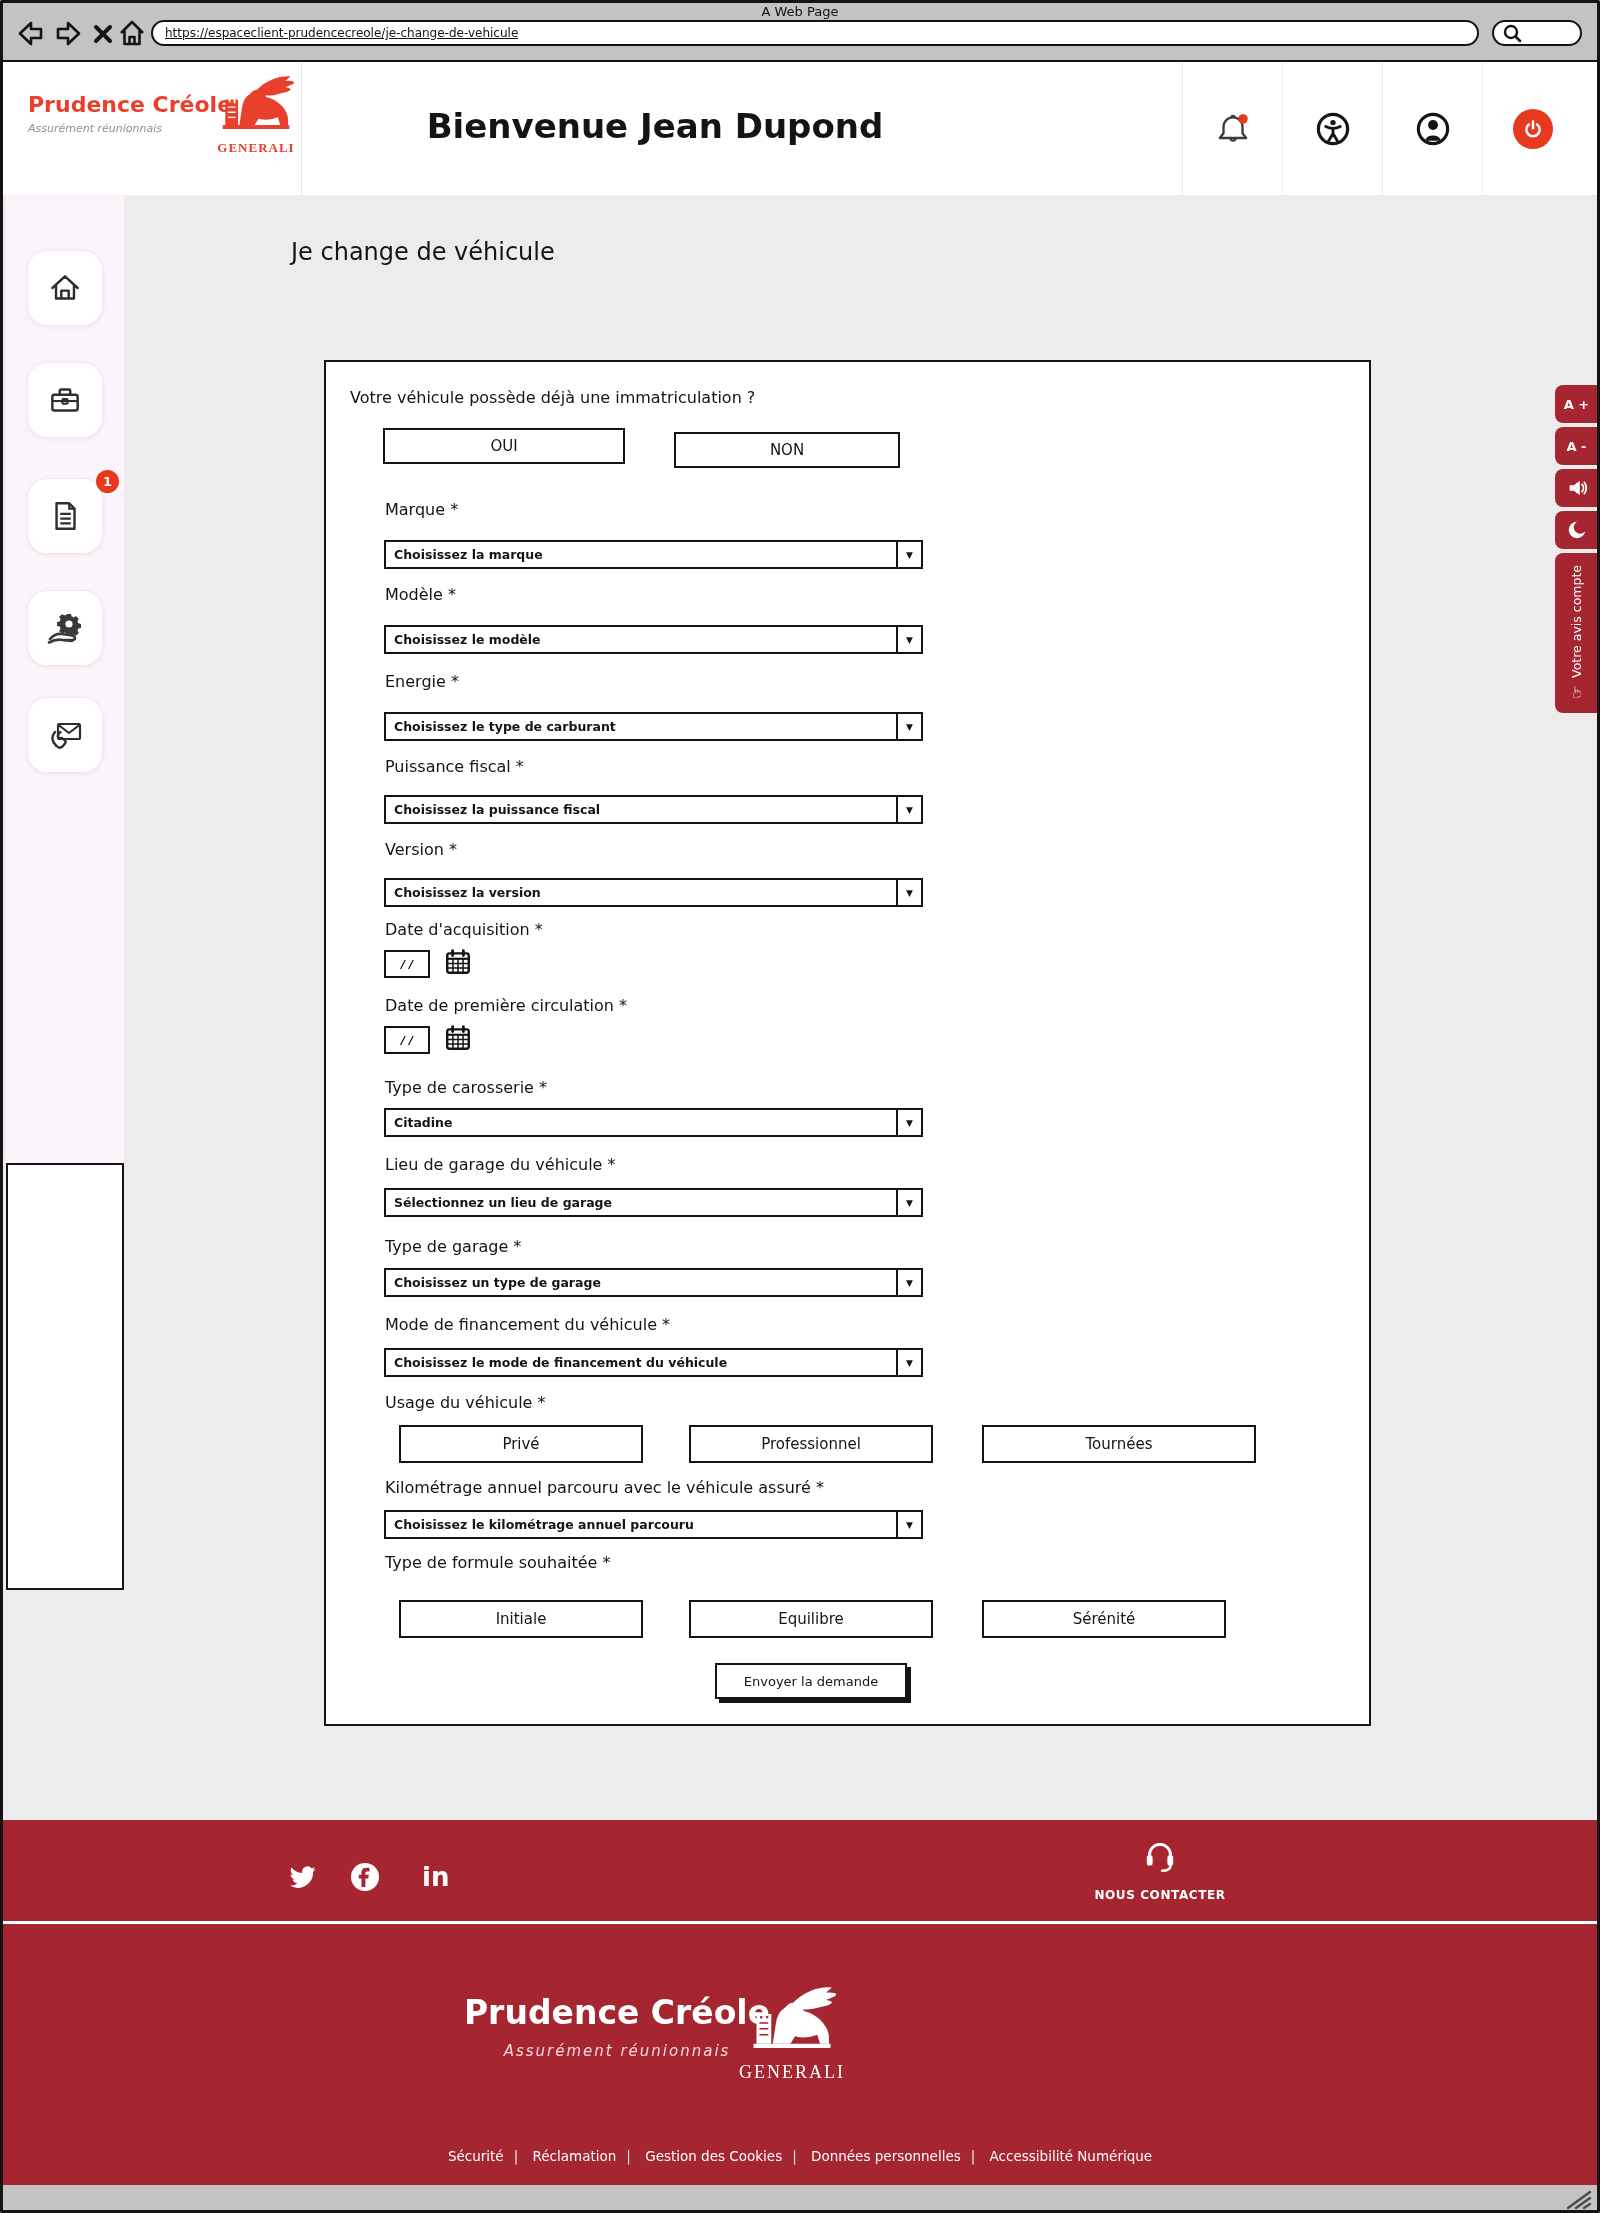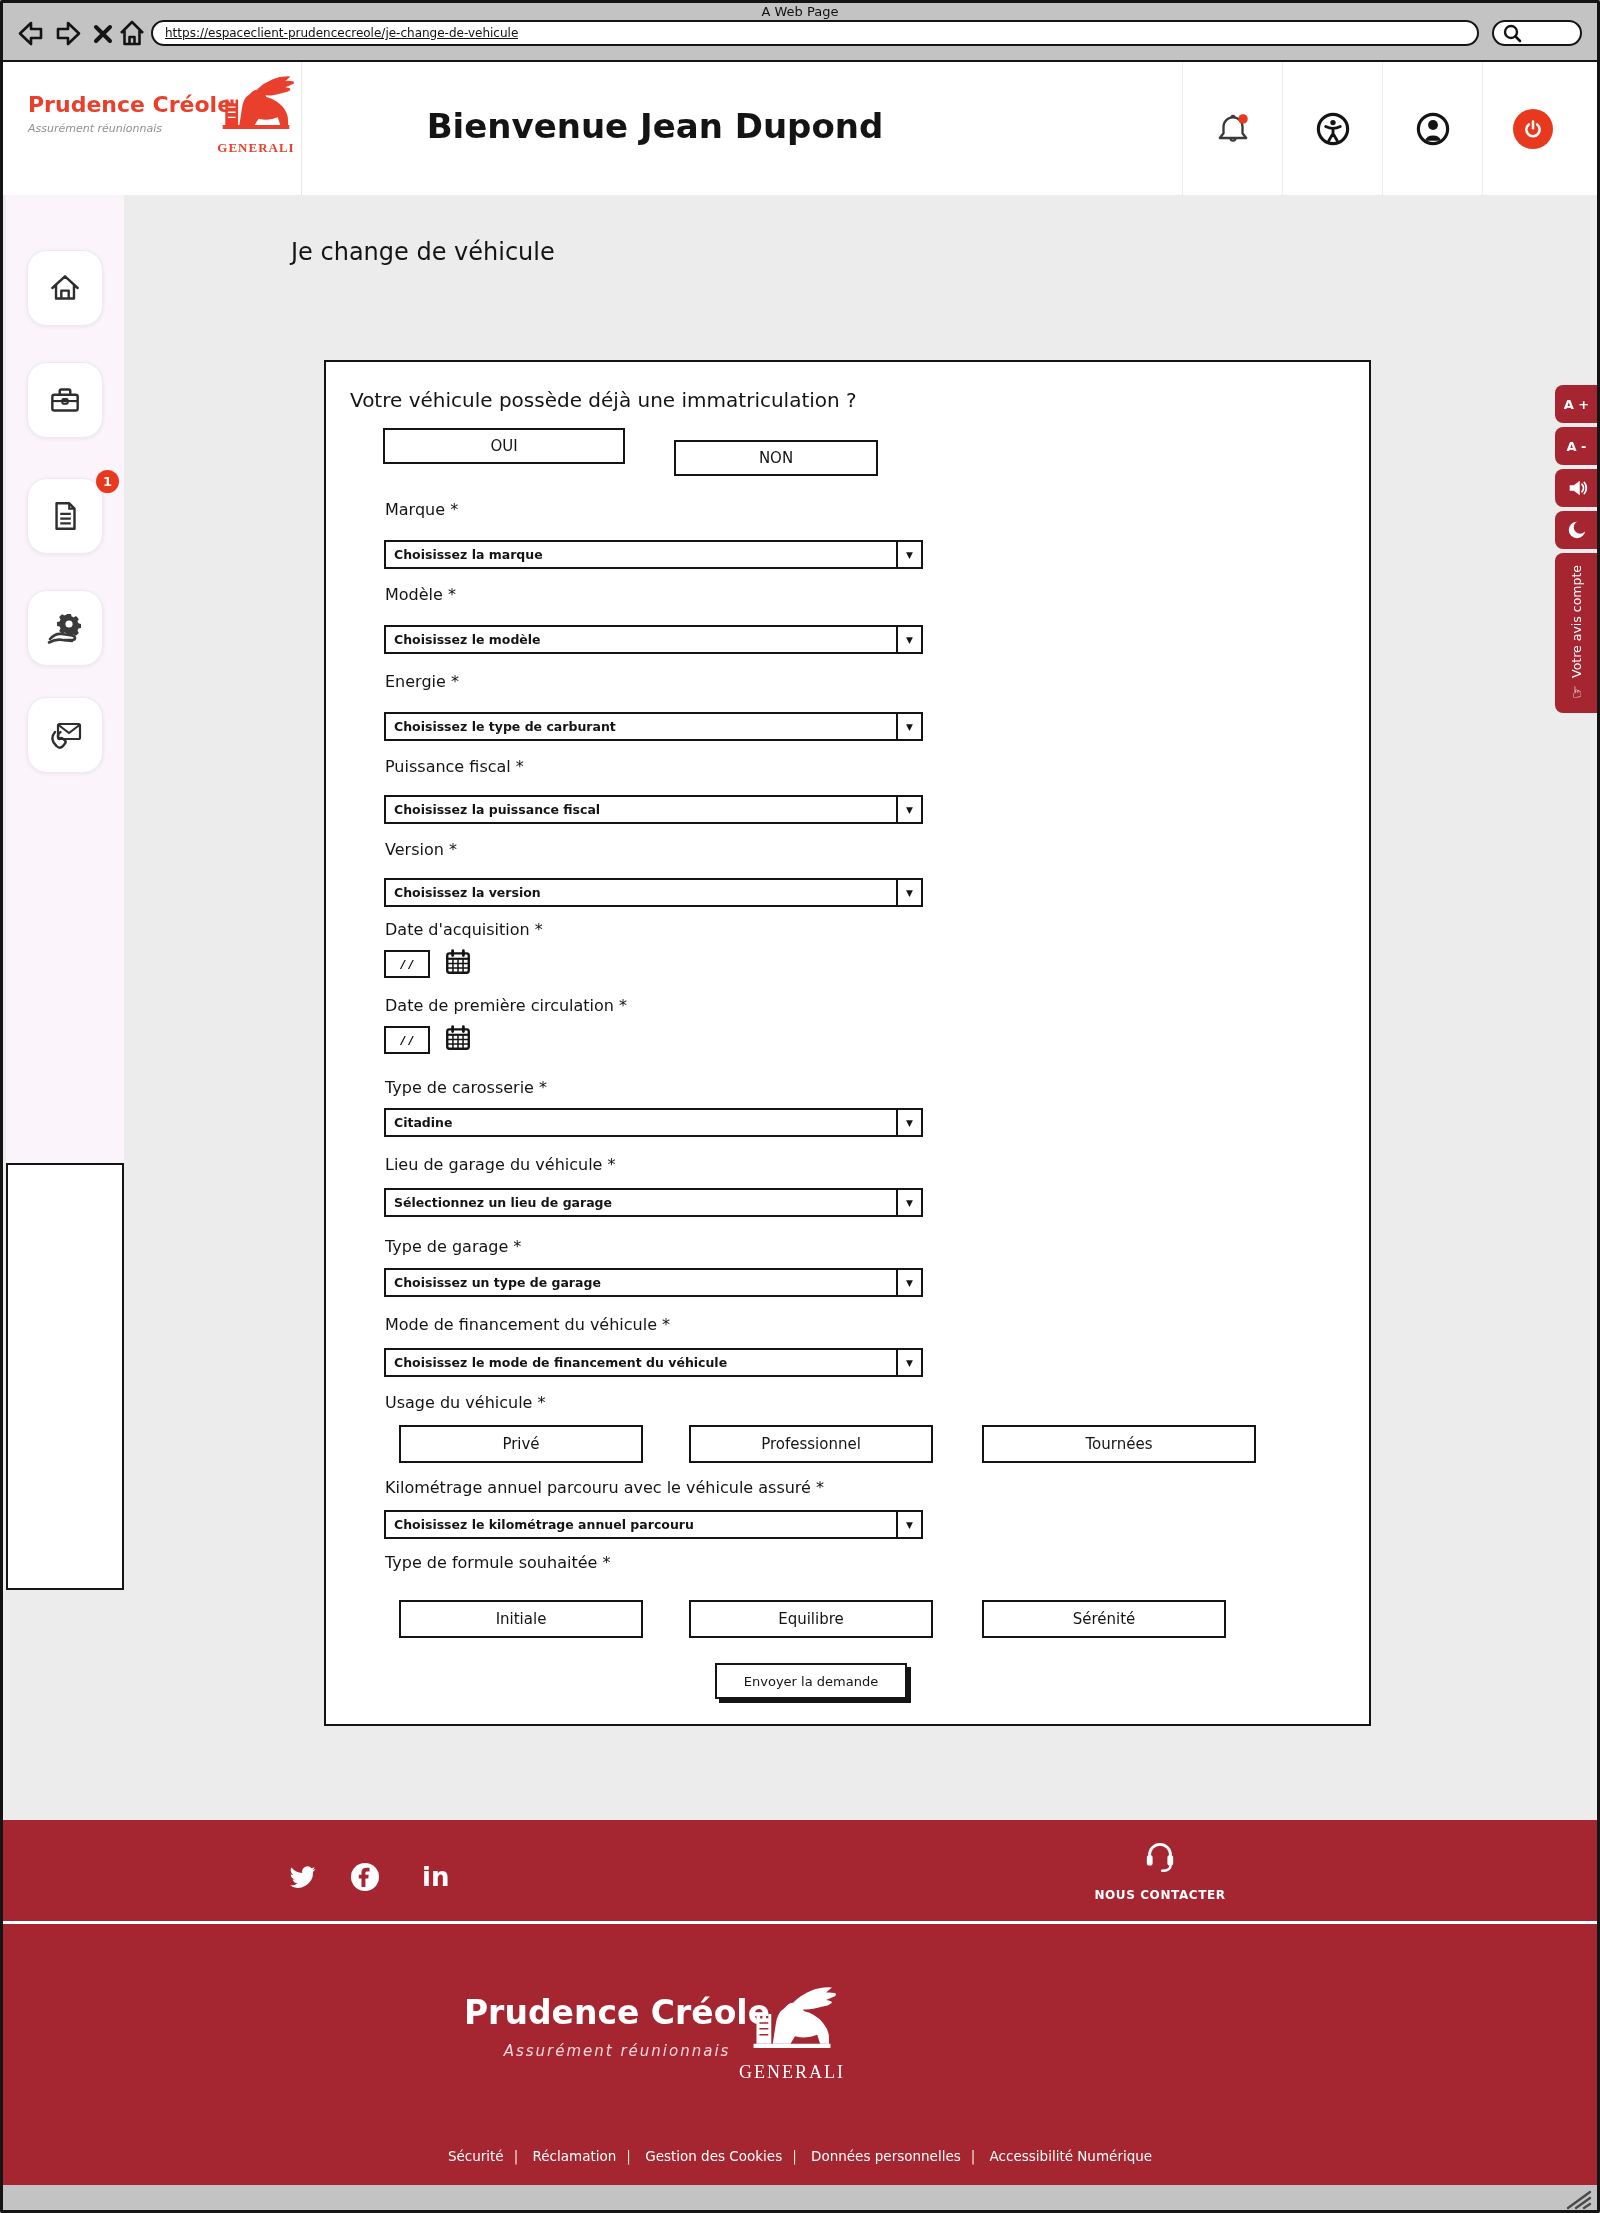--- a/index.html
+++ b/index.html
@@ -68,21 +68,21 @@
             background:var(--dark-red); color:#fff; border-radius:8px 0 0 8px;
             display:flex; flex-direction:column; align-items:center; justify-content:center;
             gap:6px; cursor:pointer; z-index:8;}
   .fb-tab .vtext { writing-mode:vertical-rl; transform:rotate(180deg); font-size:12.5px; }
   .fb-hand { transform:rotate(-90deg); font-size:15px; }
 
   
   .form-card { position:absolute; left:324px; top:360px; width:1047px; height:1366px;
                background:#fff; border:2px solid #141414; }
   .flabel { position:absolute; left:24px; font-size:16px; color:#141414; white-space:nowrap;margin-left:35px; }
-  .question { position:absolute; left:24px; top:26px; font-size:20px; color:#141414; }
+  .question { position:absolute; left:24px; top:26px; font-size:16px; color:#141414; }
   .wire-btn { position:absolute; height:36px; background:#fff; border:2px solid #141414;
               color:#141414; font-size:15px; display:flex; align-items:center;
               justify-content:center; cursor:pointer; }
   .dropdown { position:absolute; left:58px; width:539px; height:29px; background:#fff;
               border:2px solid #141414; display:flex; align-items:stretch; cursor:pointer;}
   .dd-text { flex:1; display:flex; align-items:center; padding:4px 8px; font-size:12.5px;
              font-weight:bold; color:#141414; white-space:nowrap; overflow:hidden;}
   .dd-arrow { width:25px; border-left:2px solid #141414; display:flex; align-items:center;
               justify-content:center; font-size:9px; color:#141414;}
   .date-box { position:absolute; left:58px; width:46px; height:28px; background:#fff;
@@ -271,21 +271,21 @@
     <span class="vtext">Votre avis compte</span>
     <span class="fb-hand">☞</span>
   </div>
 
   <div class="form-card">
 
     <div class="question">Votre véhicule possède déjà une immatriculation ?</div>
     <div class="wire-btn" style="top:66px;left:57px;width:242px">
       <span>OUI</span>
     </div>
-    <div class="wire-btn" style="top:78px;left:348px;width:204px">
+    <div class="wire-btn" style="top:70px;left:348px;width:226px">
       <span>NON</span>
     </div>
 
     <div class="flabel" style="top:138px">Marque *</div>
     <div class="dropdown" style="top:178px">
       <span class="dd-text">Choisissez la marque</span>
       <span class="dd-arrow">▼</span>
     </div>
 
     <div class="flabel" style="top:223px">Modèle *</div>

